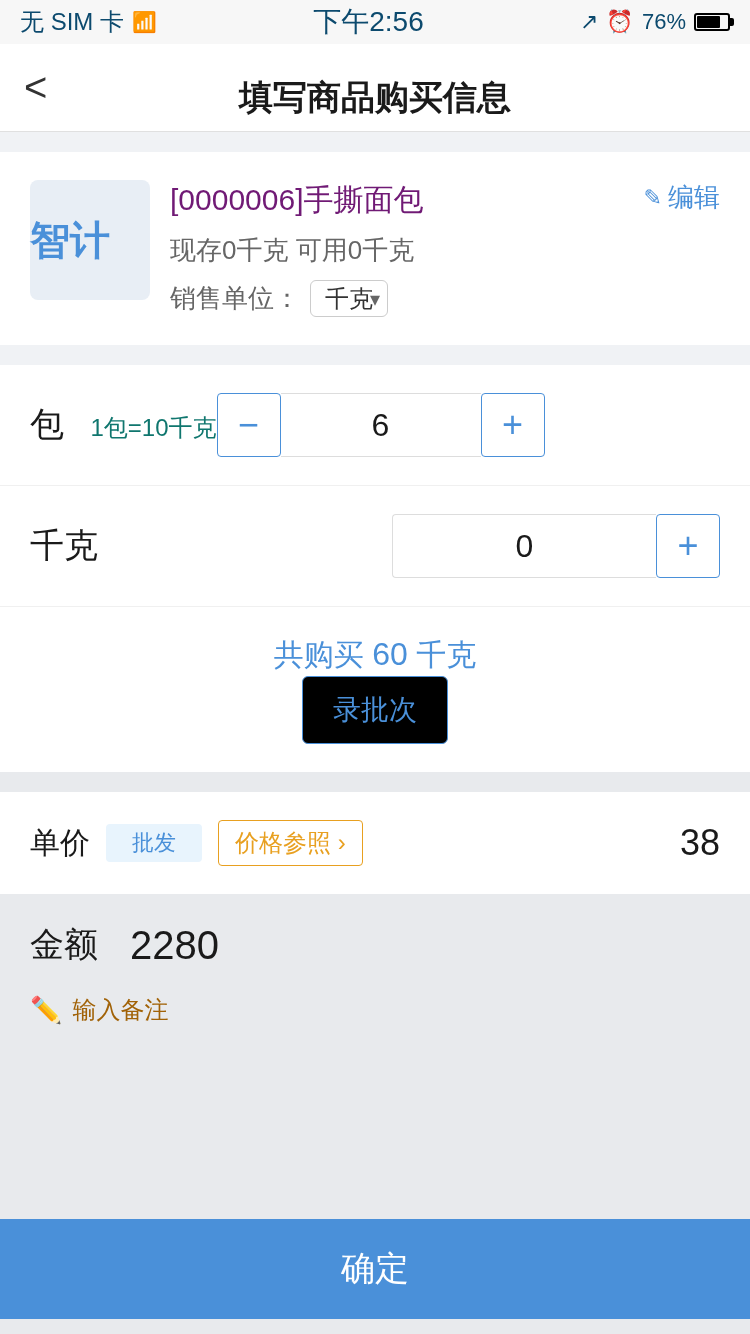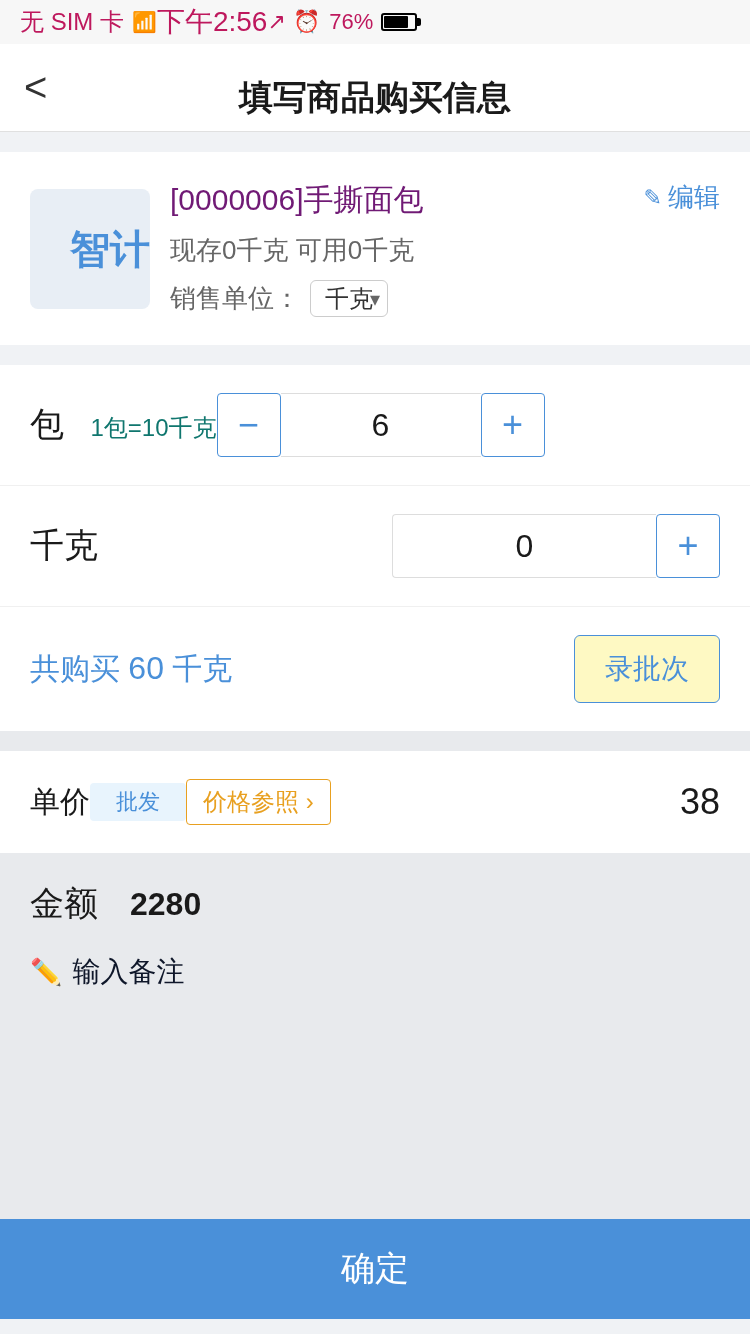--- a/index.html
+++ b/index.html
@@ -13,23 +13,24 @@
       overflow-x: hidden;
     }
 
     
     .status-bar {
       width: 750px;
       height: 44px;
       background: #f7f7f7;
       display: flex;
       align-items: center;
+      justify-content: space-between;
       padding: 0 20px;
       font-size: 24px;
-      color: #be185d;
+      color: #0c4a6e;
     }
     .status-left { display: flex; align-items: center; gap: 8px; }
     .status-center { font-size: 28px; font-weight: 500; }
     .status-right { display: flex; align-items: center; gap: 8px; font-size: 22px; }
     .wifi-icon { font-size: 20px; }
     .battery-icon {
       width: 36px; height: 18px;
       border: 2px solid #000;
       border-radius: 3px;
       position: relative;
@@ -87,23 +88,22 @@
       gap: 20px;
       position: relative;
     }
     .product-thumb {
       width: 120px;
       height: 120px;
       background: #e8eef5;
       border-radius: 8px;
       display: flex;
       align-items: center;
-      justify-content: flex-end;
+      justify-content: flex-start;
       flex-shrink: 0;
-      margin-top: 9px;
     }
     .product-thumb-logo {
       font-size: 40px;
       color: #4a90d9;
       font-weight: bold;
     }
     .product-info { flex: 1; }
     .product-name {
       font-size: 30px;
       font-weight: 500;
@@ -223,30 +223,31 @@
     }
 
     
     .total-row {
       background: #fff;
       padding: 28px 30px;
       display: flex;
       align-items: center;
       justify-content: space-between;
       margin-top: 0;
+      flex-direction: column;
     }
     .total-label {
       font-size: 30px;
       color: #1a1a1a;
     }
     .total-label span { color: #4a90d9; font-weight: 500; }
     .record-batch-btn {
       border: 1px solid #4a90d9;
       color: #4a90d9;
-      background: #fef9c3;
+      background: #000000;
       font-size: 28px;
       padding: 14px 30px;
       border-radius: 6px;
       cursor: pointer;
     }
 
     
     .section-divider {
       height: 20px;
       background: #e8eaed;
@@ -259,20 +260,21 @@
       padding: 28px 30px;
     }
     .price-row {
       display: flex;
       align-items: center;
       justify-content: space-between;
     }
     .price-left {
       display: flex;
       align-items: center;
+      gap: 16px;
     }
     .price-label {
       font-size: 30px;
       color: #1a1a1a;
     }
     .tag-pifa {
       background: #e8f4fd;
       color: #4a90d9;
       font-size: 22px;
       padding: 4px 26px;
@@ -305,32 +307,32 @@
       align-items: center;
       gap: 32px;
       margin-bottom: 16px;
     }
     .amount-label {
       font-size: 34px;
       color: #1a1a1a;
       font-weight: 500;
     }
     .amount-value {
-      font-size: 32px;
-      color: #1a1a1a;
-      font-weight: 700;
+      font-size: 40px;
+      color: #1a1a1a;
+      font-weight: 400;
     }
     .note-row {
       display: flex;
       align-items: center;
       gap: 10px;
       padding: 10px 0;
     }
     .note-icon { font-size: 26px; color: #999; }
-    .note-text { font-size: 28px; color: #0f172a; }
+    .note-text { font-size: 24px; color: #a16207; }
 
     
     .empty-space {
       background: #e8eaed;
       flex: 1;
       min-height: 300px;
     }
 
     
     .confirm-btn {

